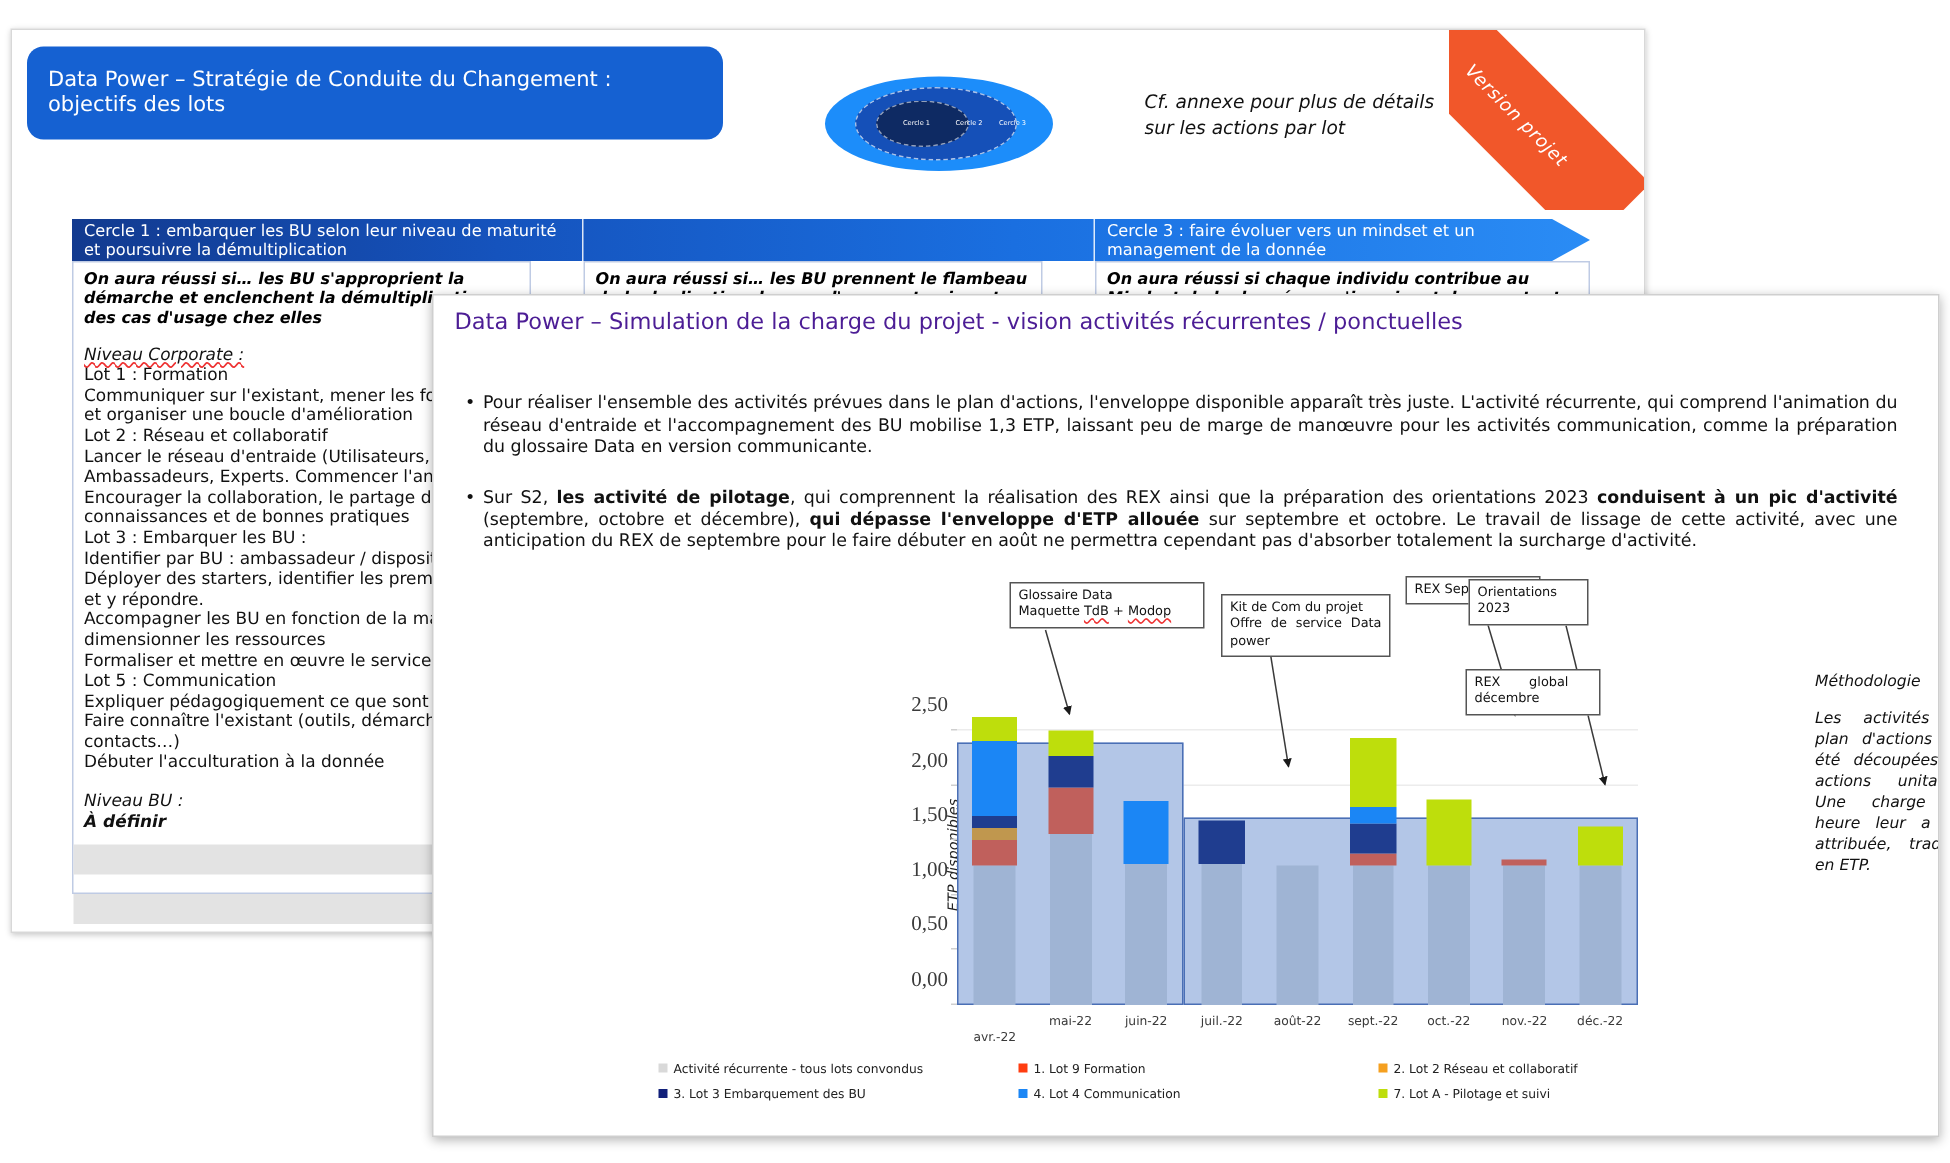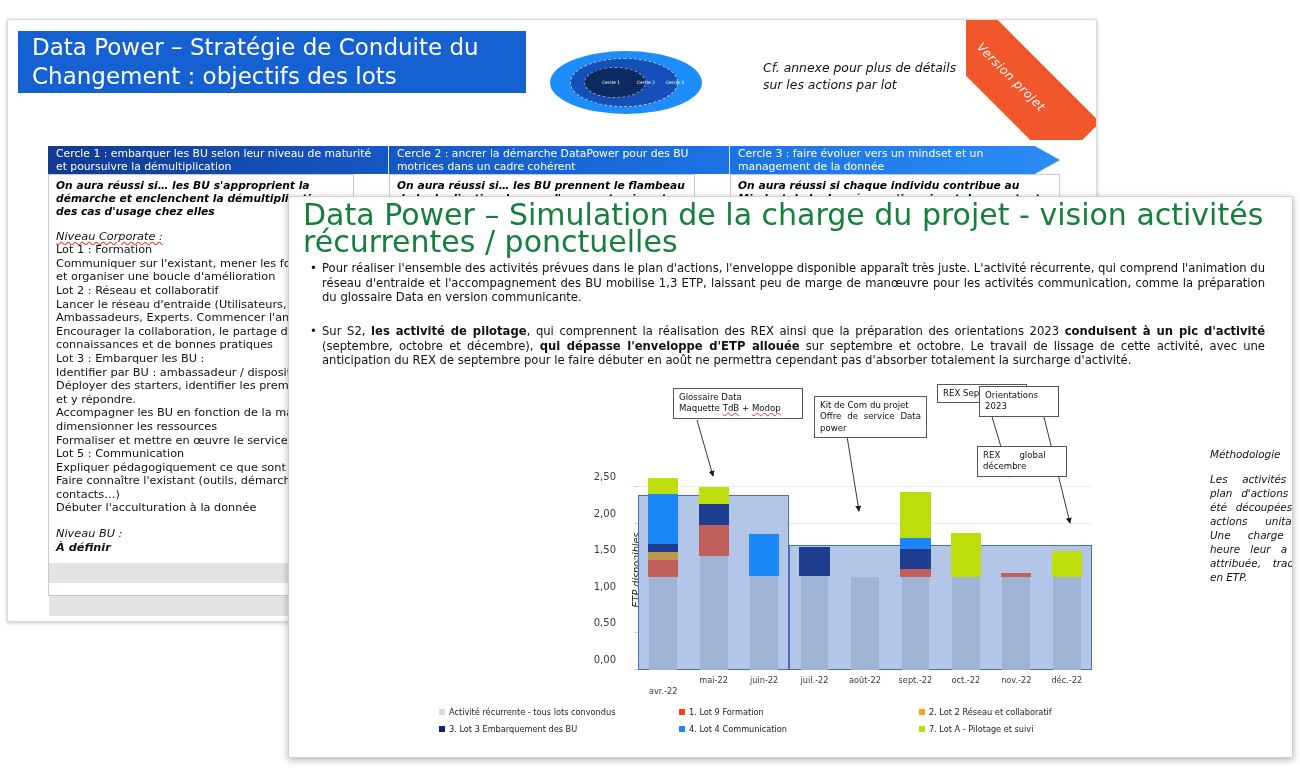--- a/index.html
+++ b/index.html
@@ -4,23 +4,23 @@
 <style>
   html,body{margin:0;padding:0;background:#ffffff;}
   body{width:1300px;height:775px;position:relative;overflow:hidden;
        font-family:"DejaVu Sans","Liberation Sans",sans-serif;}
 
   
   #back-slide{position:absolute;left:7px;top:19px;width:1088px;height:601px;
       background:#ffffff;border:1px solid #d8d8d8;
       box-shadow:0 1px 4px rgba(0,0,0,.22);overflow:hidden;}
 
-  #back-title{position:absolute;left:10px;top:11px;width:508px;height:62px;
+  #back-title{position:absolute;left:10px;top:11px;width:464px;height:62px;
       background:#1561d2;color:#fff;display:flex;align-items:center;
-      padding:0 14px;box-sizing:border-box;font-size:23px;line-height:1.25;}
+      padding:0 14px;box-sizing:border-box;font-size:14px;line-height:1.25;border-radius:11px;}
 
   
   #venn{position:absolute;left:542px;top:31px;width:152px;height:63px;}
   .ellipse{position:absolute;border-radius:50%;}
   .e1{left:0;top:0;width:152px;height:63px;background:#1c8dfa;}
   .e2{left:20px;top:7px;width:108px;height:49px;background:#1550b8;
       border:1px dashed rgba(255,255,255,.65);box-sizing:border-box;}
   .e3{left:34px;top:16px;width:62px;height:31px;background:#0e2a63;
       border:1px dashed rgba(255,255,255,.55);box-sizing:border-box;}
   .venn-lbl{position:absolute;color:#fff;font-size:4.4px;white-space:nowrap;}
@@ -54,34 +54,34 @@
   .ital{font-style:italic;}
   .sq{ text-decoration:underline; text-decoration-style:wavy; text-decoration-color:#e33; }
   .grayrow{position:absolute;background:#e3e3e3;}
 
   
   #front-slide{position:absolute;left:288px;top:196px;width:1003px;height:560px;
       background:#ffffff;border:1px solid #cfcfcf;
       box-shadow:0 2px 7px rgba(0,0,0,.30);overflow:hidden;}
 
   #front-title{position:absolute;left:14px;top:4px;width:965px;
-      color:#15803d;font-size:30px;line-height:27px;font-weight:normal;}
+      color:#4c1d95;font-size:15px;line-height:27px;font-weight:normal;}
 
   .bullet{position:absolute;display:flex;font-size:11.6px;line-height:14.6px;color:#111;
       text-align:justify;}
   .bullet .dot{width:17px;flex:0 0 17px;text-align:center;}
   .bullet .bt{flex:1;}
   .bullet b{font-weight:bold;margin-top:48px;}
 
   
   #chart{position:absolute;left:300px;top:185px;width:505px;height:315px;}
   #plot{position:absolute;left:49px;top:87px;right:2px;bottom:27px;}
   .gridline{position:absolute;left:0;right:0;height:1px;background:#ececec;}
-  .ytick{position:absolute;right:100%;margin-right:22px;transform:translateY(-50%);
-      font-size:10px;color:#3a3a3a;white-space:nowrap;}
+  .ytick{position:absolute;right:100%;margin-right:6px;transform:translateY(-50%);
+      font-size:14px;color:#3a3a3a;white-space:nowrap;font-family:Liberation Serif, serif;}
   .ytickmark{position:absolute;left:-4px;width:4px;height:1px;background:#cfcfcf;}
   #yaxis-title{position:absolute;left:-2px;top:50%;transform:translate(-50%,-50%) rotate(-90deg);
       transform-origin:center;font-size:9.6px;font-style:italic;color:#222;white-space:nowrap;}
   .xtick{position:absolute;top:100%;margin-top:5px;transform:translateX(-50%);
       font-size:8.2px;color:#3a3a3a;white-space:nowrap;}
   .capacity{position:absolute;bottom:0;background:#b3c6e7;border:1px solid #4a6fb5;
       box-sizing:border-box;}
   .bar{position:absolute;bottom:0;}
   .seg{position:absolute;left:0;right:0;}
 
@@ -125,21 +125,20 @@
   <div id="ribbon-wrap">
     <div id="ribbon">
         <span>Version projet</span>
       </div>
   </div>
 
   <div id="band">
     <div class="arrowbg"></div>
     <div class="band-cell" style="left:0;width:340px;">Cercle 1 : embarquer les BU selon leur niveau de maturité et poursuivre la démultiplication</div>
     <div class="band-sep" style="left:340px;"></div>
-    <div class="band-cell" style="left:341px;width:340px;">Cercle 2 : ancrer la démarche DataPower pour des BU motrices dans un cadre cohérent</div>
     <div class="band-sep" style="left:681px;"></div>
     <div class="band-cell" style="left:682px;width:330px;">Cercle 3 : faire évoluer vers un mindset et un management de la donnée</div>
   </div>
 
   <div class="col-box" style="left:40px;top:154px;width:306px;height:422px;">
     <div class="quote">On aura réussi si… les BU s'approprient la démarche et enclenchent la démultiplication des cas d'usage chez elles</div>
     <div style="height:11px;"></div>
     <div class="body-txt ital"><span class="sq">Niveau Corporate :</span></div>
     <div class="body-txt">
       <b>Lot 1 : Formation</b><br>

